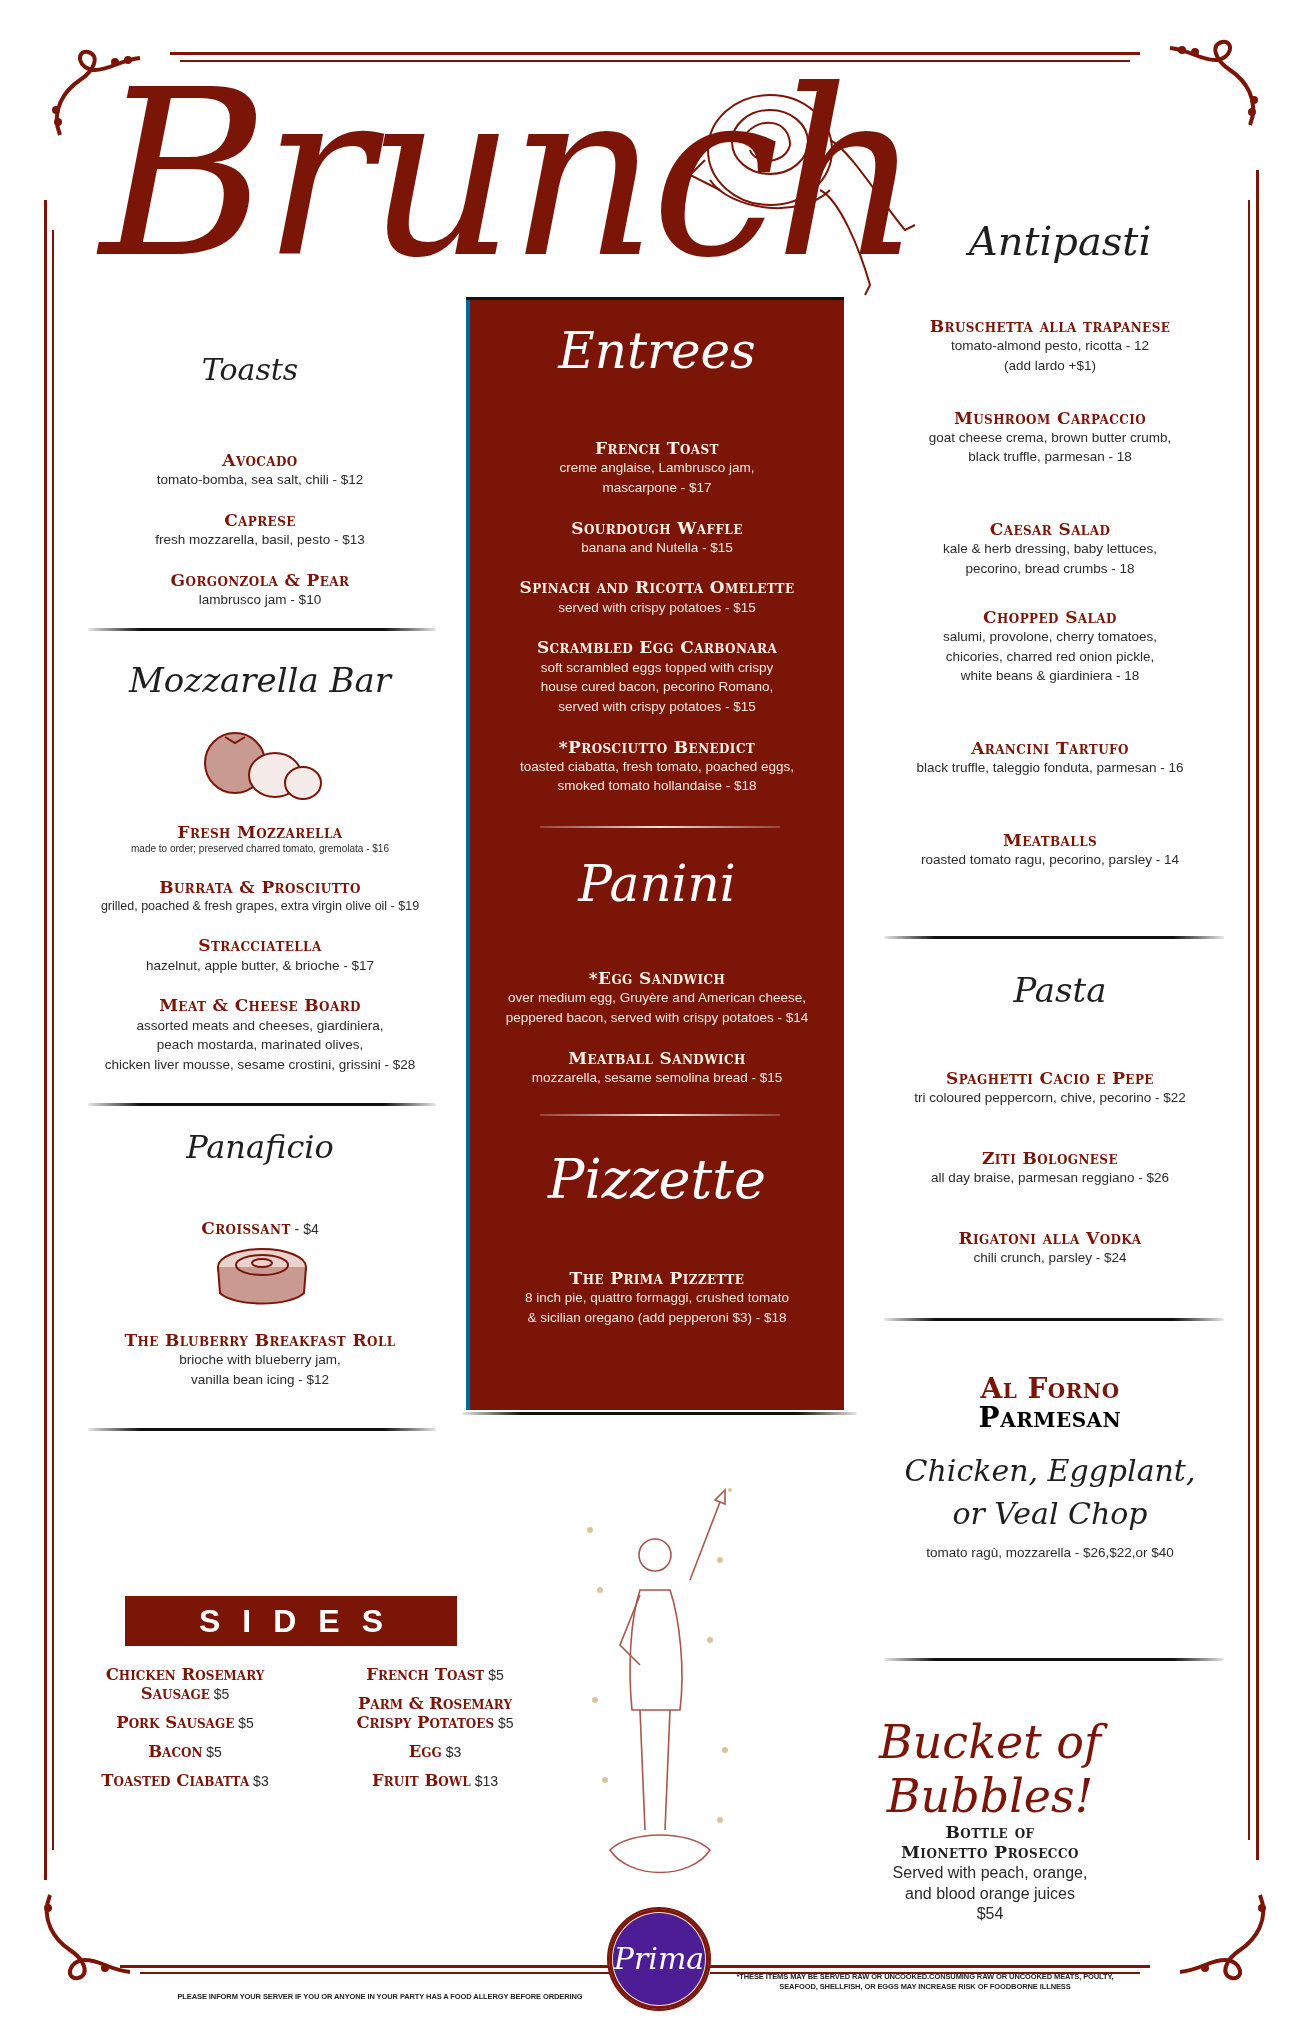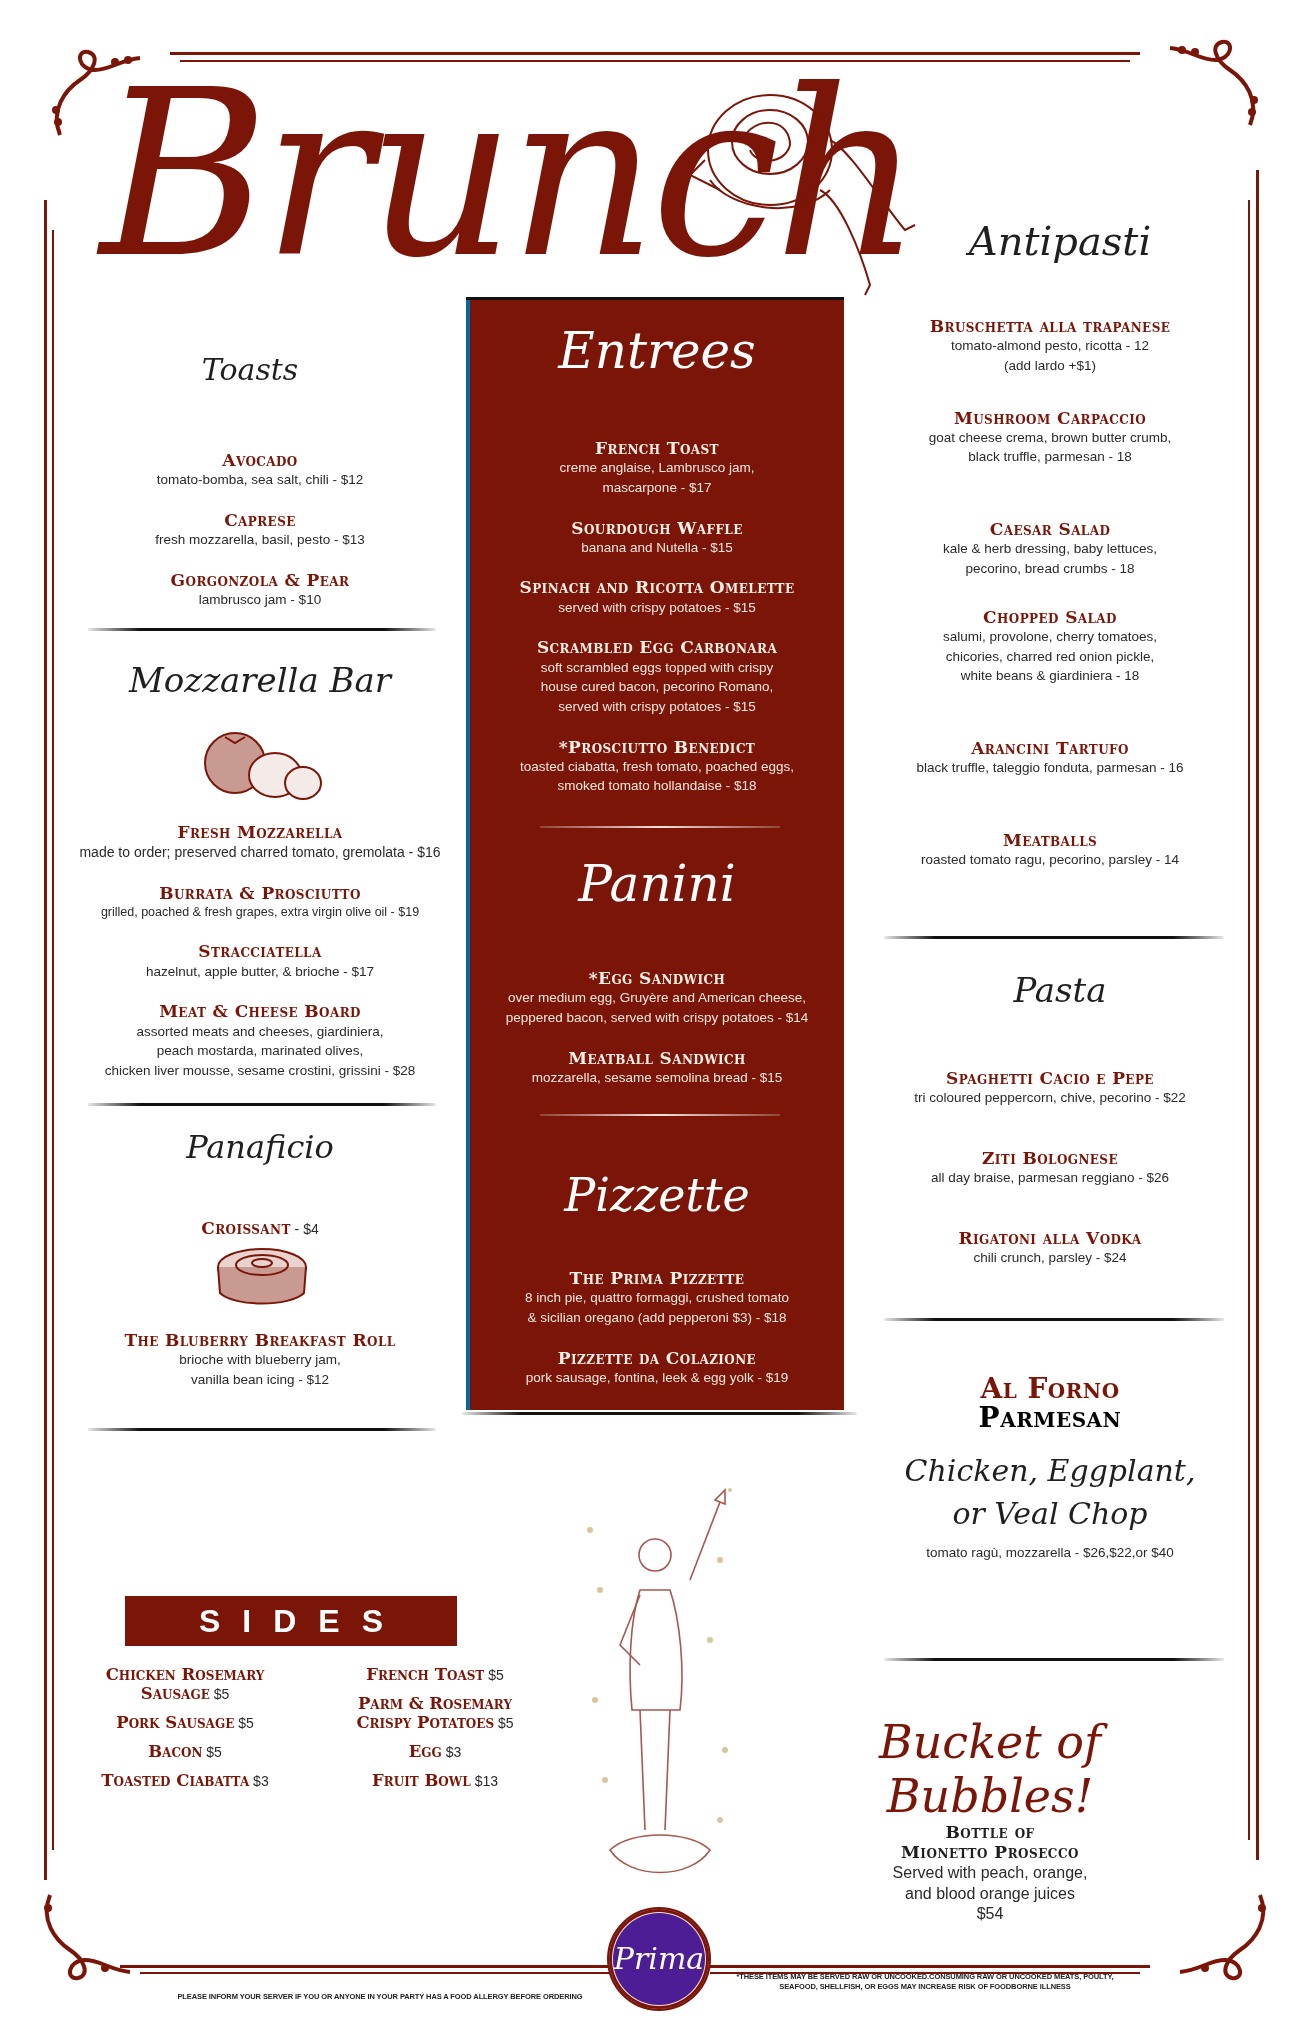--- a/index.html
+++ b/index.html
@@ -121,21 +121,21 @@
 <div class="section-head-script" style="left:120px; top:660px; width:280px; font-size:34px;">Mozzarella Bar</div>
 <svg class="ornament" style="left:195px; top:725px;" width="130" height="80" viewBox="0 0 130 80">
   <circle cx="40" cy="38" r="30" fill="#c99a92" stroke="#7a1508" stroke-width="2"></circle>
   <path d="M30 12 l10 6 l10 -6" stroke="#7a1508" stroke-width="2" fill="none"></path>
   <ellipse cx="80" cy="50" rx="26" ry="22" fill="#f4ebe8" stroke="#7a1508" stroke-width="2"></ellipse>
   <ellipse cx="108" cy="58" rx="18" ry="16" fill="#f4ebe8" stroke="#7a1508" stroke-width="2"></ellipse>
 </svg>
 <div class="col col-left" style="left:70px; width:380px; top:822px;">
   <div class="menu-item">
       <div class="name">Fresh Mozzarella</div>
-      <div class="desc" style="font-size:14px;">made to order; preserved charred tomato, gremolata - $16</div>
+      <div class="desc" style="font-size:10px;">made to order; preserved charred tomato, gremolata - $16</div>
     </div>
   <div class="menu-item">
       <div class="name">Burrata &amp; Prosciutto</div>
       <div class="desc" style="font-size:12.5px;">grilled, poached &amp; fresh grapes, extra virgin olive oil - $19</div>
     </div>
   <div class="menu-item">
       <div class="name">Stracciatella</div>
       <div class="desc">hazelnut, apple butter, &amp; brioche - $17</div>
     </div>
   <div class="menu-item">
@@ -205,30 +205,26 @@
         <div class="desc">over medium egg, Gruyère and American cheese,
 peppered bacon, served with crispy potatoes - $14</div>
       </div>
     <div class="menu-item">
         <div class="name">Meatball Sandwich</div>
         <div class="desc">mozzarella, sesame semolina bread - $15</div>
       </div>
   </div>
   <div class="panel-divider" style="top:814px;"></div>
 
-  <div class="panel-script" style="top:848px; font-size:46px;margin-top:20px;">Pizzette</div>
+  <div class="panel-script" style="top:848px; font-size:54px;">Pizzette</div>
   <div class="col" style="left:0; width:100%; top:968px;">
     <div class="menu-item">
         <div class="name">The Prima Pizzette</div>
         <div class="desc">8 inch pie, quattro formaggi, crushed tomato
 &amp; sicilian oregano (add pepperoni $3) - $18</div>
-      </div>
-    <div class="menu-item">
-        <div class="name">Pizzette da Colazione</div>
-        <div class="desc">pork sausage, fontina, leek &amp; egg yolk - $19</div>
       </div>
   </div>
 </div>
 <div class="divider" style="left:462px; top:1412px; width:395px;"></div>
 
 <div class="section-head-script" style="left:940px; top:218px; width:240px; font-size:40px;">Antipasti</div>
 <div class="col col-right" style="top:316px;">
   <div class="menu-item" style="margin-bottom:32px;">
       <div class="name">Bruschetta alla trapanese</div>
       <div class="desc">tomato-almond pesto, ricotta - 12

